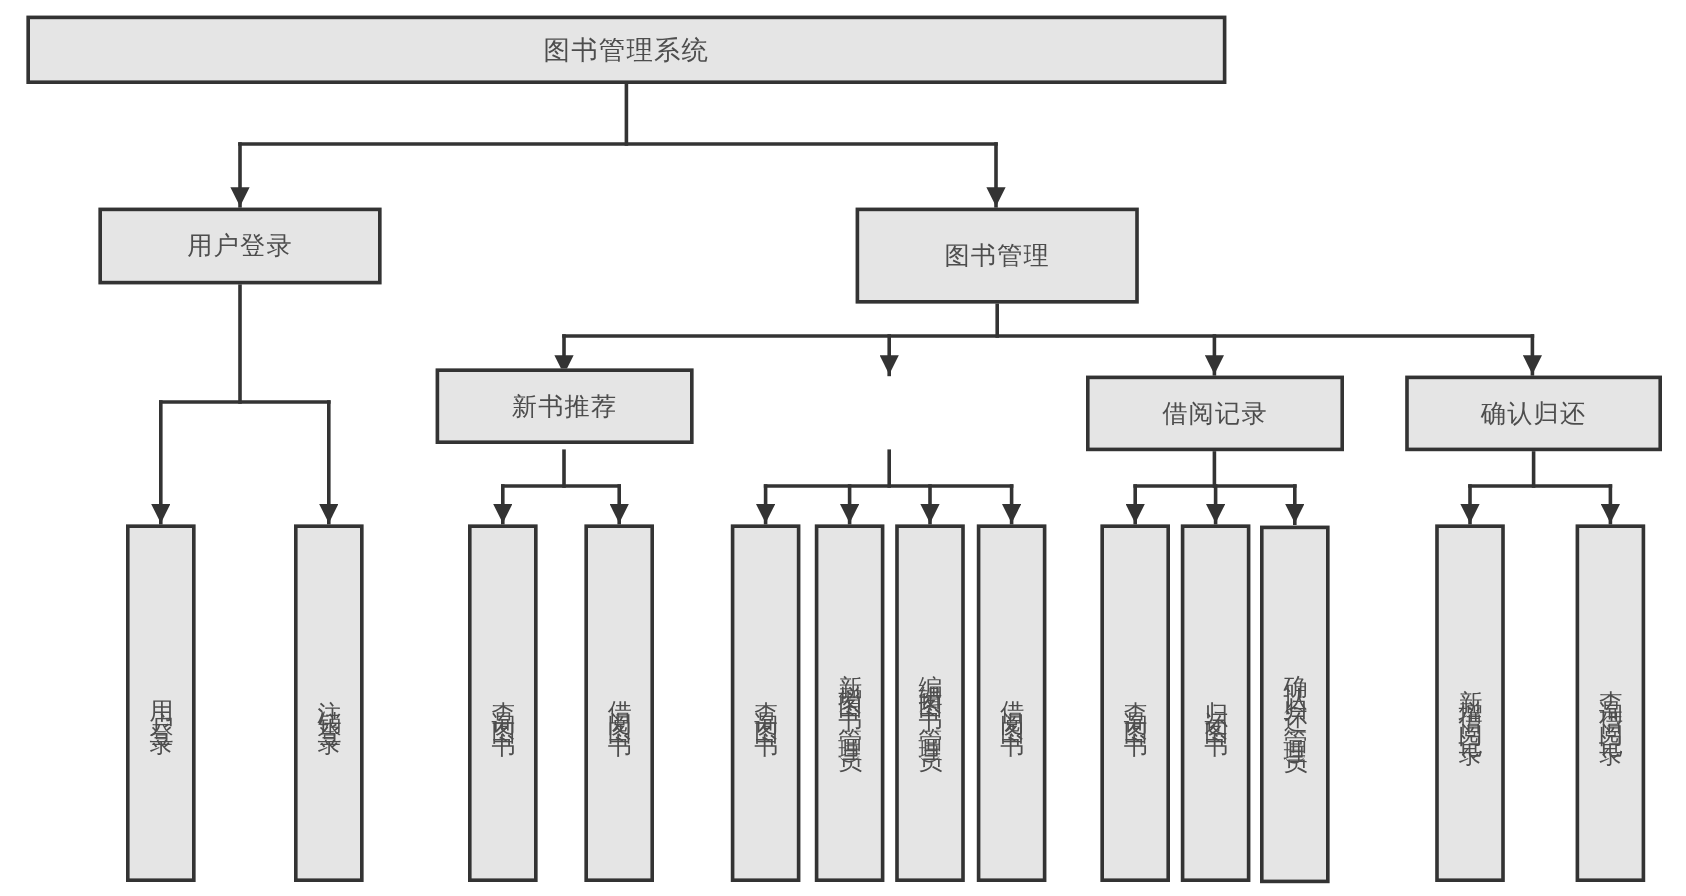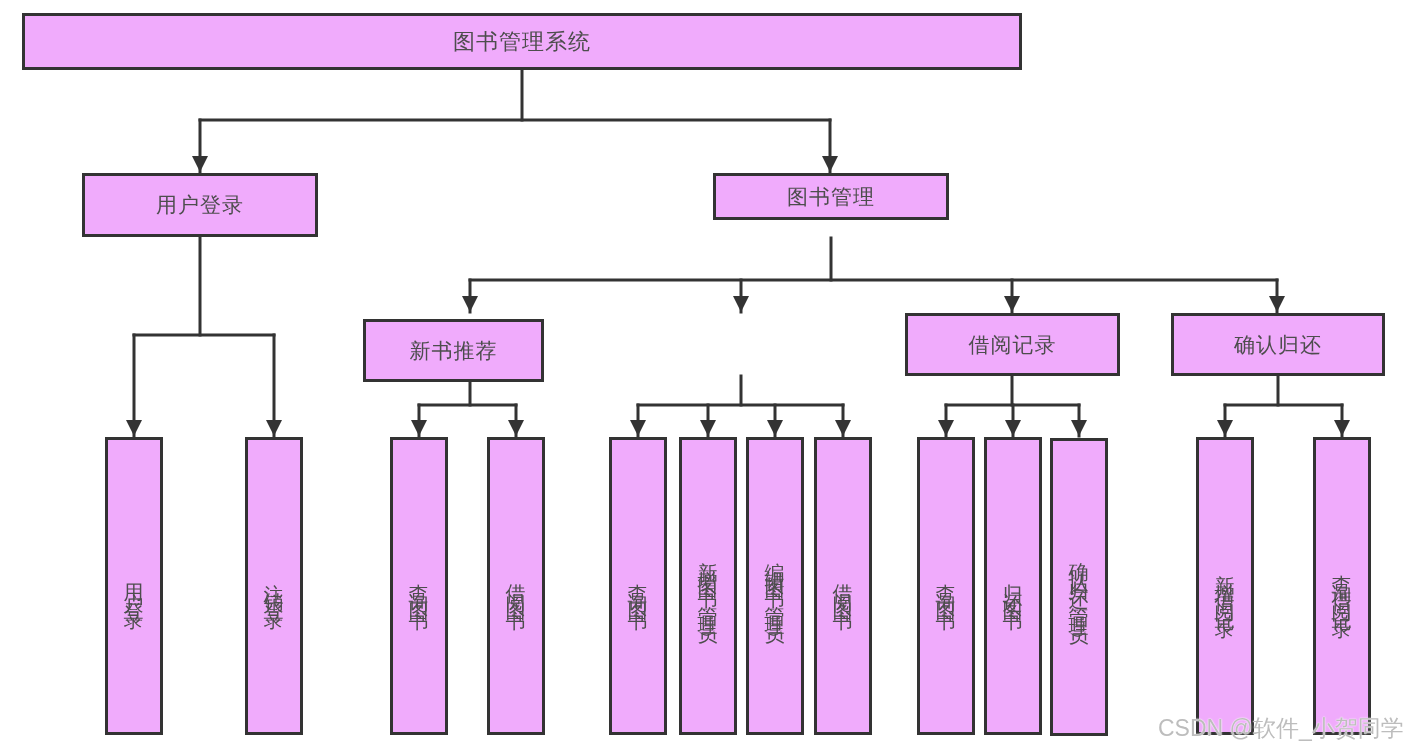--- a/index.html
+++ b/index.html
@@ -19,21 +19,21 @@
     position: absolute;
     left: 0;
     top: 0;
     width: 1405px;
     height: 747px;
   }
   .node {
     position: absolute;
     box-sizing: border-box;
     border: 3px solid #333333;
-    background: #f0abfc;
+    background: #e5e5e5;
     color: #4d4d4d;
     display: flex;
     align-items: center;
     justify-content: center;
     text-align: center;
   }
   .node-h {
     font-size: 21px;
     letter-spacing: 1px;
   }
@@ -120,23 +120,23 @@
       <path d="M1278,376 V405"></path>
       <path d="M1225,405 H1342"></path>
       <path d="M1225,405 V436" marker-end="url(#ah)"></path>
       <path d="M1342,405 V436" marker-end="url(#ah)"></path>
     </g>
   </svg>
 
   <div class="node node-h node-root" style="left:22px; top:13px; width:1000px; height:57px;">图书管理系统</div>
 
   <div class="node node-h" style="left:82px; top:173px; width:236px; height:64px;">用户登录</div>
-  <div class="node node-h" style="left:713px; top:173px; width:236px; height:47px;">图书管理</div>
+  <div class="node node-h" style="left:713px; top:173px; width:236px; height:80px;">图书管理</div>
 
-  <div class="node node-h" style="left:363px; top:319px; width:181px; height:63px;">新书推荐</div>
+  <div class="node node-h" style="left:363px; top:307px; width:215px; height:63px;">新书推荐</div>
   <div class="node node-h" style="left:905px; top:313px; width:215px; height:63px;">借阅记录</div>
   <div class="node node-h" style="left:1171px; top:313px; width:214px; height:63px;">确认归还</div>
 
   <div class="node node-v" style="left:105px; top:437px; width:58px; height:298px;">
     <span>用户登录</span>
   </div>
   <div class="node node-v" style="left:245px; top:437px; width:58px; height:298px;">
     <span>注销登录</span>
   </div>
 
@@ -170,15 +170,14 @@
     <span>确认归还（管理员）</span>
   </div>
 
   <div class="node node-v" style="left:1196px; top:437px; width:58px; height:298px;">
     <span>新增借阅记录</span>
   </div>
   <div class="node node-v" style="left:1313px; top:437px; width:58px; height:298px;">
     <span>查询借阅记录</span>
   </div>
 
-  <div class="watermark">CSDN @软件_小贺同学</div>
 
 </div>
 
 </body></html>

